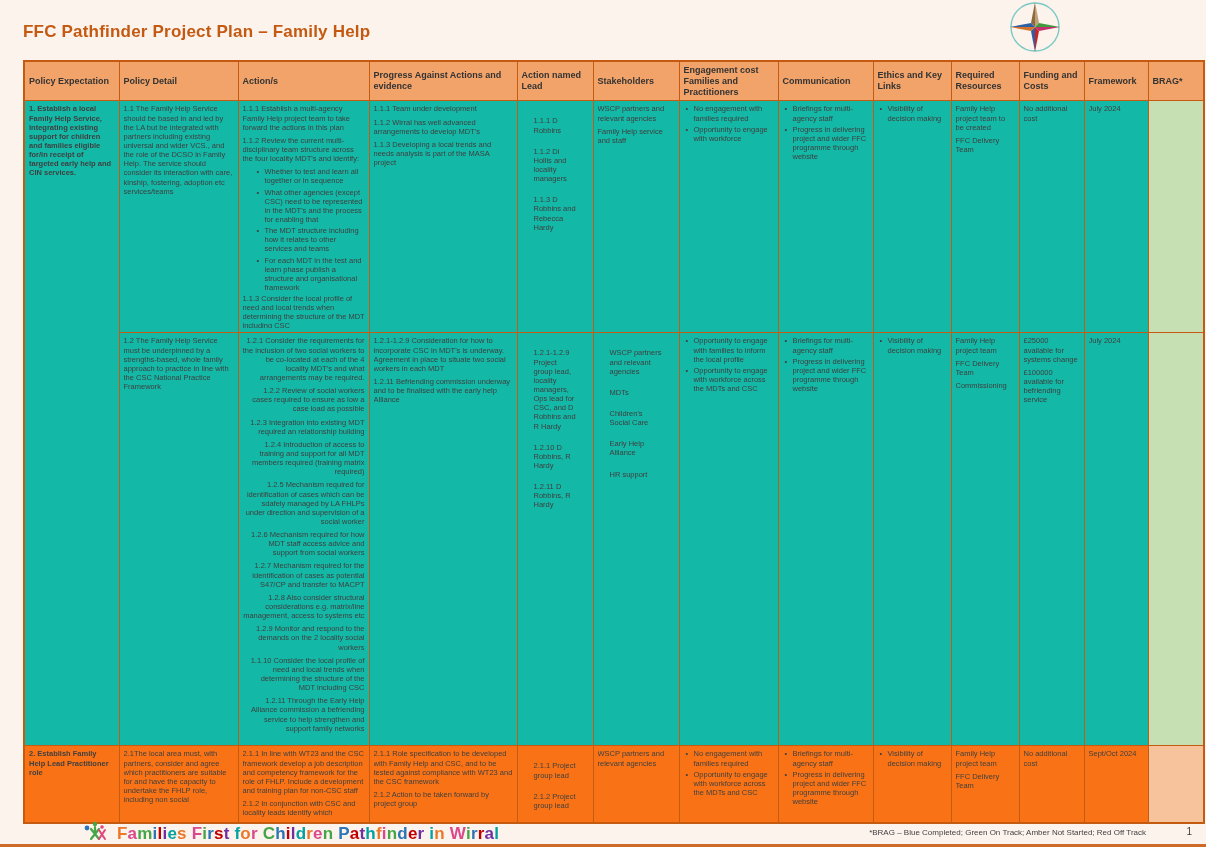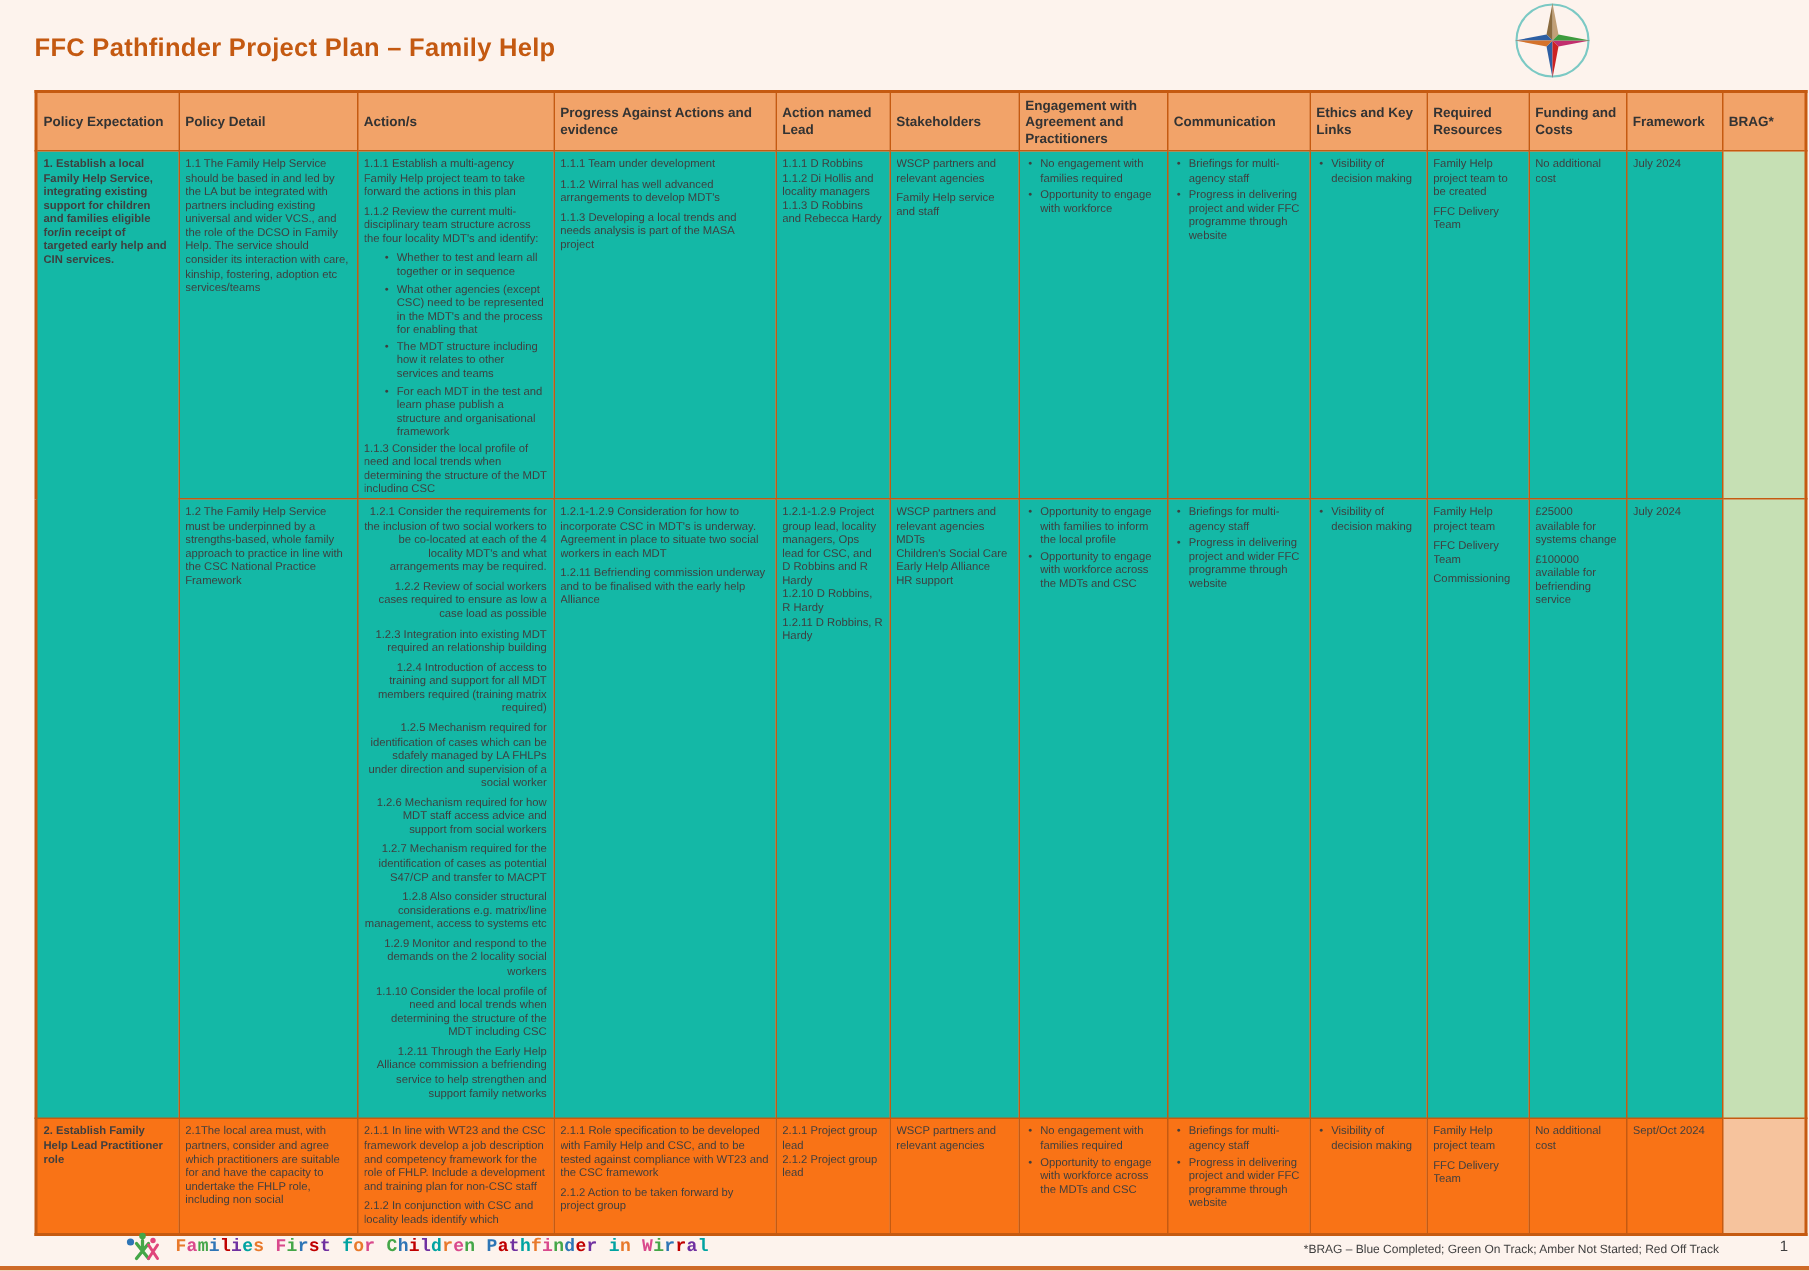--- a/index.html
+++ b/index.html
@@ -30,30 +30,30 @@
     font-size:9px; font-weight:bold; line-height:1.2; height:38px;
     vertical-align:middle;
   }
   table.plan td { background:#14b8a6; font-size:7.5px; line-height:1.22; }
   tr.row-peach td { background:#f97316; }
   td.brag-green { background:#C6E0B4 !important; }
   td.brag-amber { background:#F6C39D !important; }
   td[data-name="cell-expectation"] { font-weight:bold; }
   .cw { overflow:hidden; }
   .blk-p { margin:0 0 4px 0; }
-  .blk-l { margin:0; }
+  .blk-l { margin:12px; }
   .blk-b { display:flex; margin:0 0 2px 1px; }
   .blk-b .mark { flex:0 0 9px; text-align:left; padding-left:1px; }
   .blk-b .btxt { flex:1 1 auto; }
   td[data-name="cell-actions"] .blk-b { margin-left:13px; }
   .footer { position:absolute; left:0; top:820px; width:1206px; height:24px; }
   .footer-logo { position:absolute; left:84px; top:1px; width:24px; height:22px; }
   .footer-brand {
     position:absolute; left:117px; top:4px;
-    font-size:12px; font-weight:bold; letter-spacing:.2px;font-family:Liberation Mono, monospace;
+    font-size:17px; font-weight:bold; letter-spacing:.2px;
   }
   .brag-legend {
     position:absolute; right:60px; top:8px;
     font-size:8px; color:#3F3F3F;
   }
   .page-number { position:absolute; right:14px; top:6px; font-size:10px; color:#3F3F3F; }
   .bottom-bar { position:absolute; left:0; bottom:0; width:1206px; height:3px; background:#CE6A28; }
 </style>
 </head>
 <body>
@@ -95,21 +95,21 @@
       <col style="width:56px">
     </colgroup>
     <thead>
       <tr data-name="table-header-row">
           <th data-name="column-header-expectation">Policy Expectation</th>
           <th data-name="column-header-detail">Policy Detail</th>
           <th data-name="column-header-actions">Action/s</th>
           <th data-name="column-header-progress">Progress Against Actions and evidence</th>
           <th data-name="column-header-lead">Action named Lead</th>
           <th data-name="column-header-stakeholders">Stakeholders</th>
-          <th data-name="column-header-engagement">Engagement with Agreement and Practitioners</th>
+          <th data-name="column-header-engagement">Engagement cost Families and Practitioners</th>
           <th data-name="column-header-communication">Communication</th>
           <th data-name="column-header-ethics">Ethics and Key Links</th>
           <th data-name="column-header-resources">Required Resources</th>
           <th data-name="column-header-funding">Funding and Costs</th>
           <th data-name="column-header-timescale">Framework</th>
           <th data-name="column-header-brag">BRAG*</th>
         </tr>
     </thead>
     <tbody data-name="plan-table-body">
         <tr data-name="table-row" style="height: 232px;">

